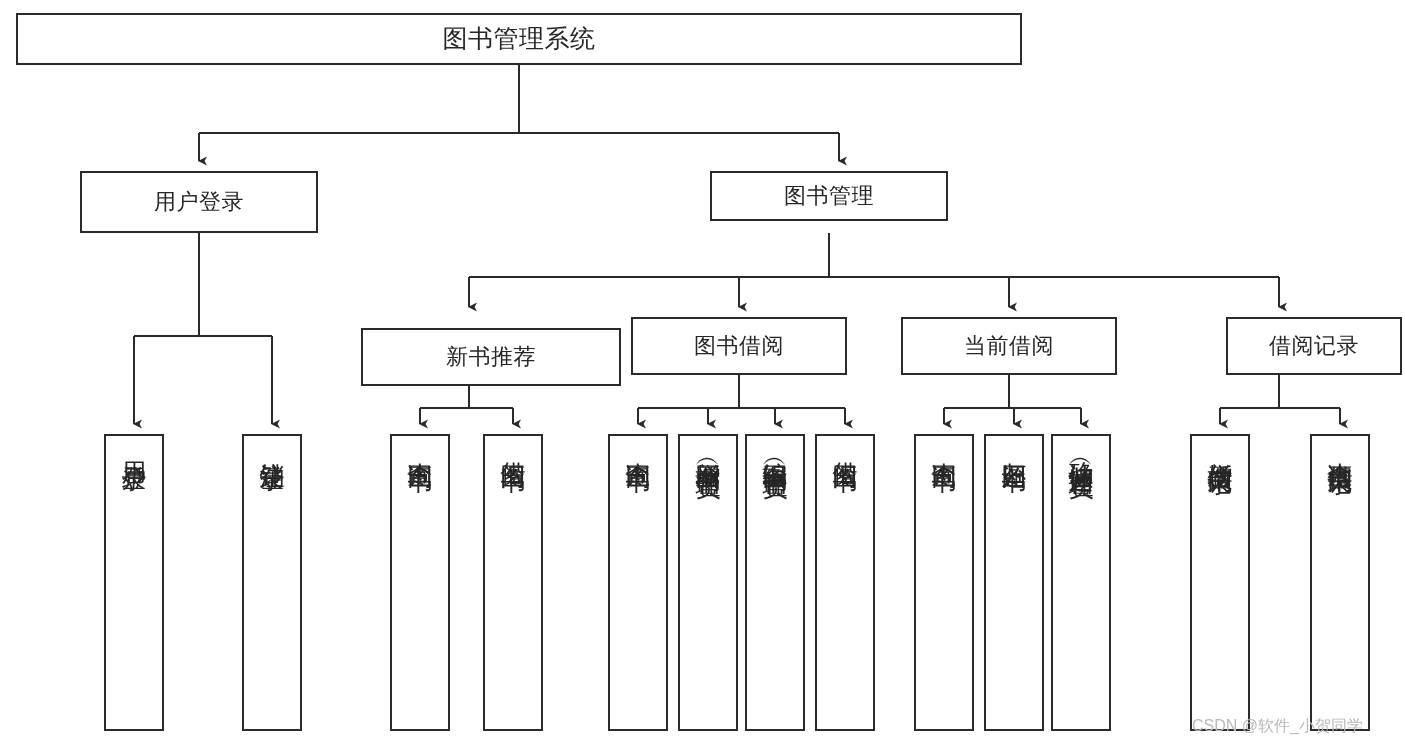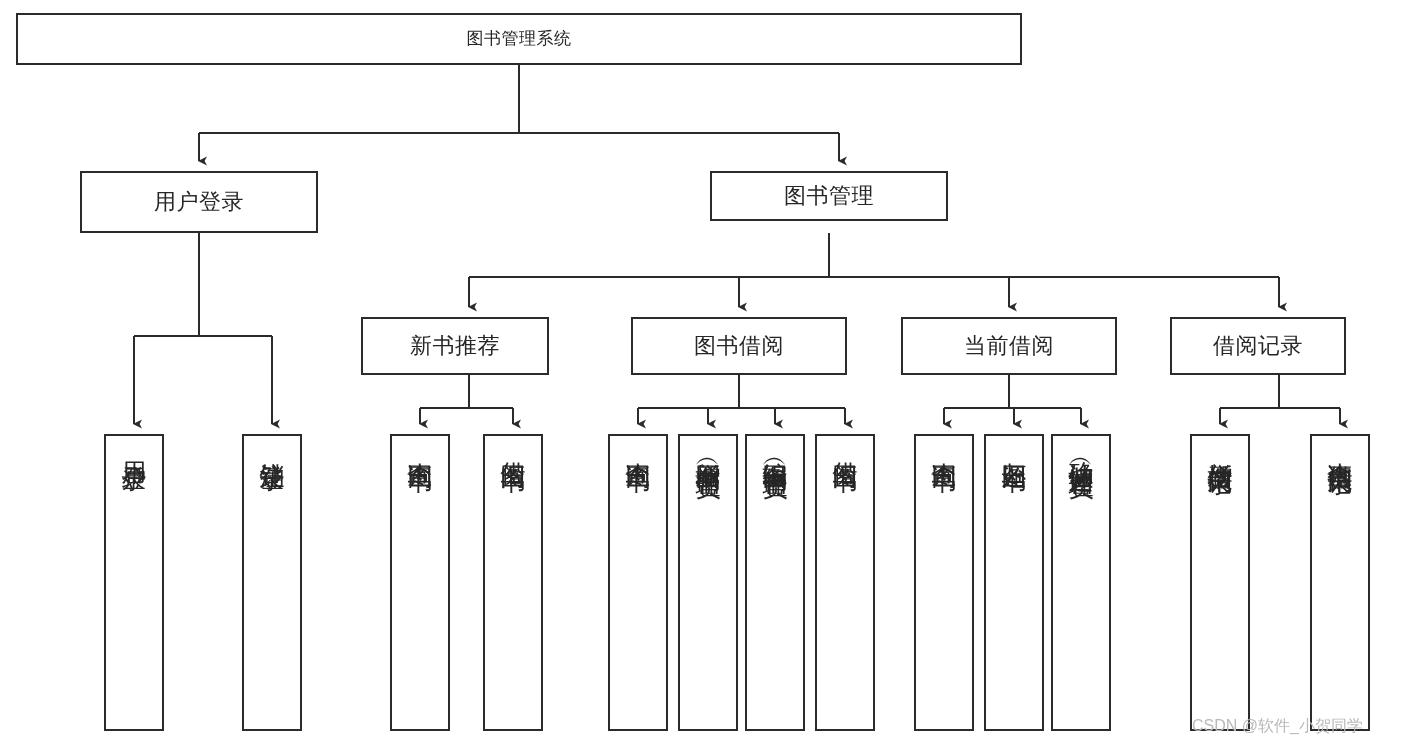--- a/index.html
+++ b/index.html
@@ -23,21 +23,21 @@
     z-index:2;
   }
   .node .lbl{
     display:block;
     text-align:center;
     line-height:1.18;
     letter-spacing:0.5px;
   }
   
   .h-node .lbl{font-size:22px;}
-  .root .lbl{font-size:17px;}
+  .root .lbl{font-size:25px;}
   
   .v-node{
     align-items:flex-start;
     padding-top:6px;
   }
   .v-node .lbl{
     writing-mode:vertical-rl;
     text-orientation:upright;
     font-size:25px;
     line-height:1.0;
@@ -113,30 +113,30 @@
     <span class="lbl">图书管理系统</span>
   </div>
 
   <div class="node h-node" style="left:80px;top:171px;width:238px;height:62px;">
     <span class="lbl">用户登录</span>
   </div>
   <div class="node h-node" style="left:710px;top:171px;width:238px;height:50px;">
     <span class="lbl">图书管理</span>
   </div>
 
-  <div class="node h-node" style="left:361px;top:317px;width:188px;height:58px;">
+  <div class="node h-node" style="left:361px;top:328px;width:260px;height:58px;">
     <span class="lbl">新书推荐</span>
   </div>
   <div class="node h-node" style="left:631px;top:317px;width:216px;height:58px;">
     <span class="lbl">图书借阅</span>
   </div>
   <div class="node h-node" style="left:901px;top:317px;width:216px;height:58px;">
     <span class="lbl">当前借阅</span>
   </div>
-  <div class="node h-node" style="left:1170px;top:317px;width:176px;height:58px;">
+  <div class="node h-node" style="left:1226px;top:317px;width:176px;height:58px;">
     <span class="lbl">借阅记录</span>
   </div>
 
   <div class="node v-node" style="left:104px;top:434px;width:60px;height:297px;">
     <span class="lbl">用户登录</span>
   </div>
   <div class="node v-node" style="left:242px;top:434px;width:60px;height:297px;">
     <span class="lbl">注销登录</span>
   </div>
   <div class="node v-node" style="left:390px;top:434px;width:60px;height:297px;">

